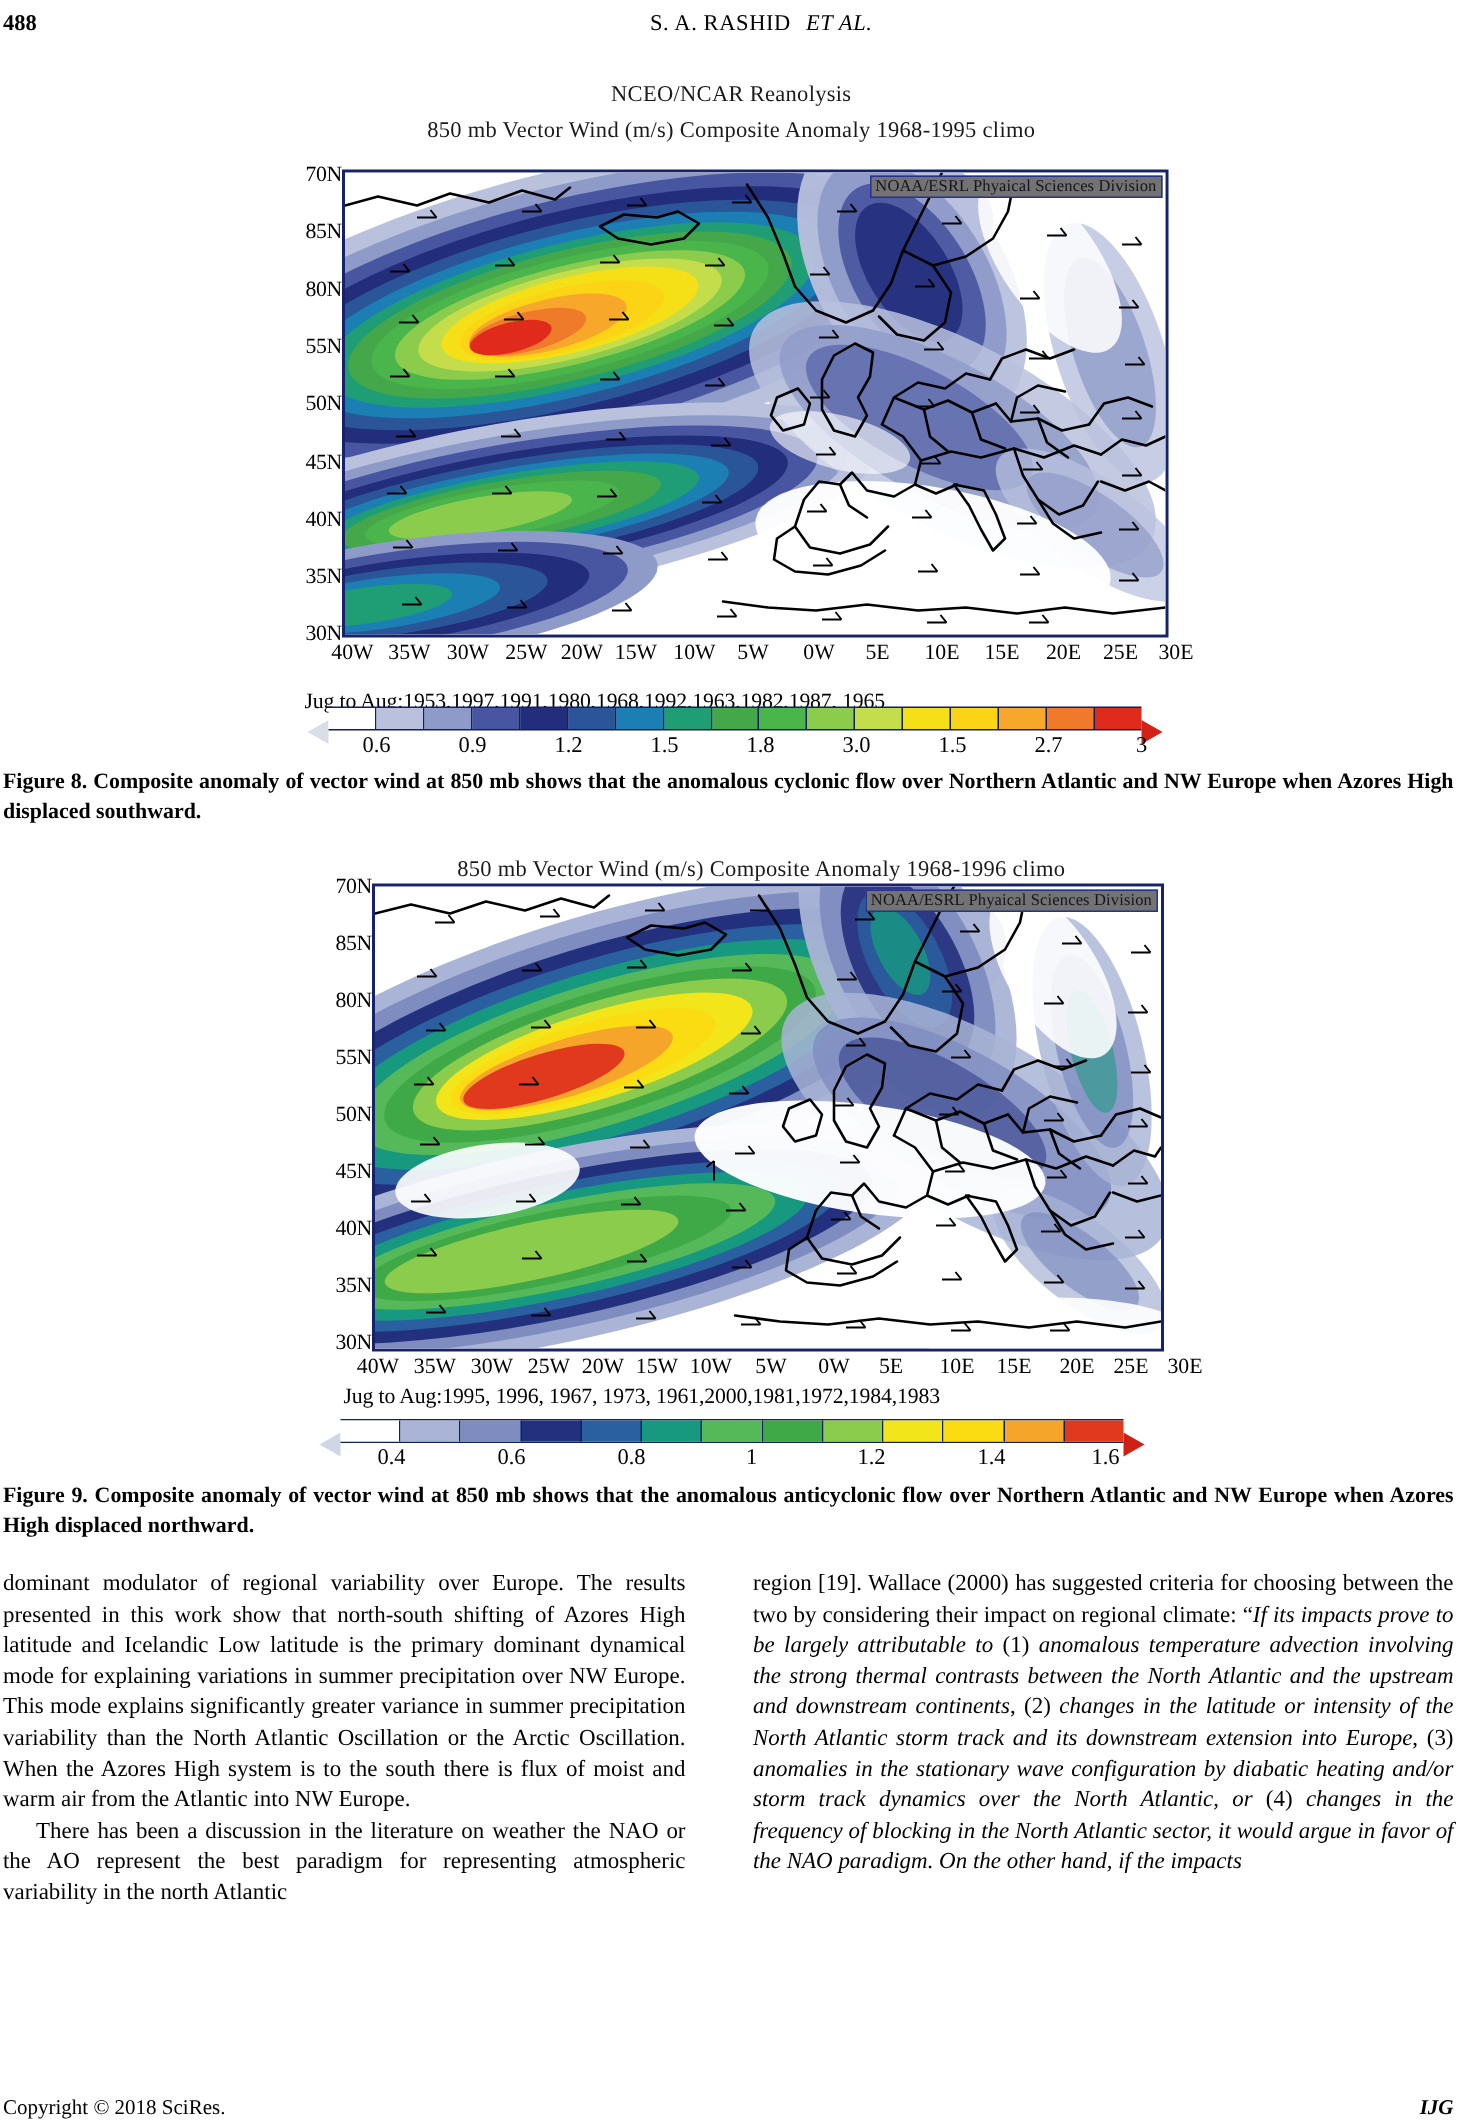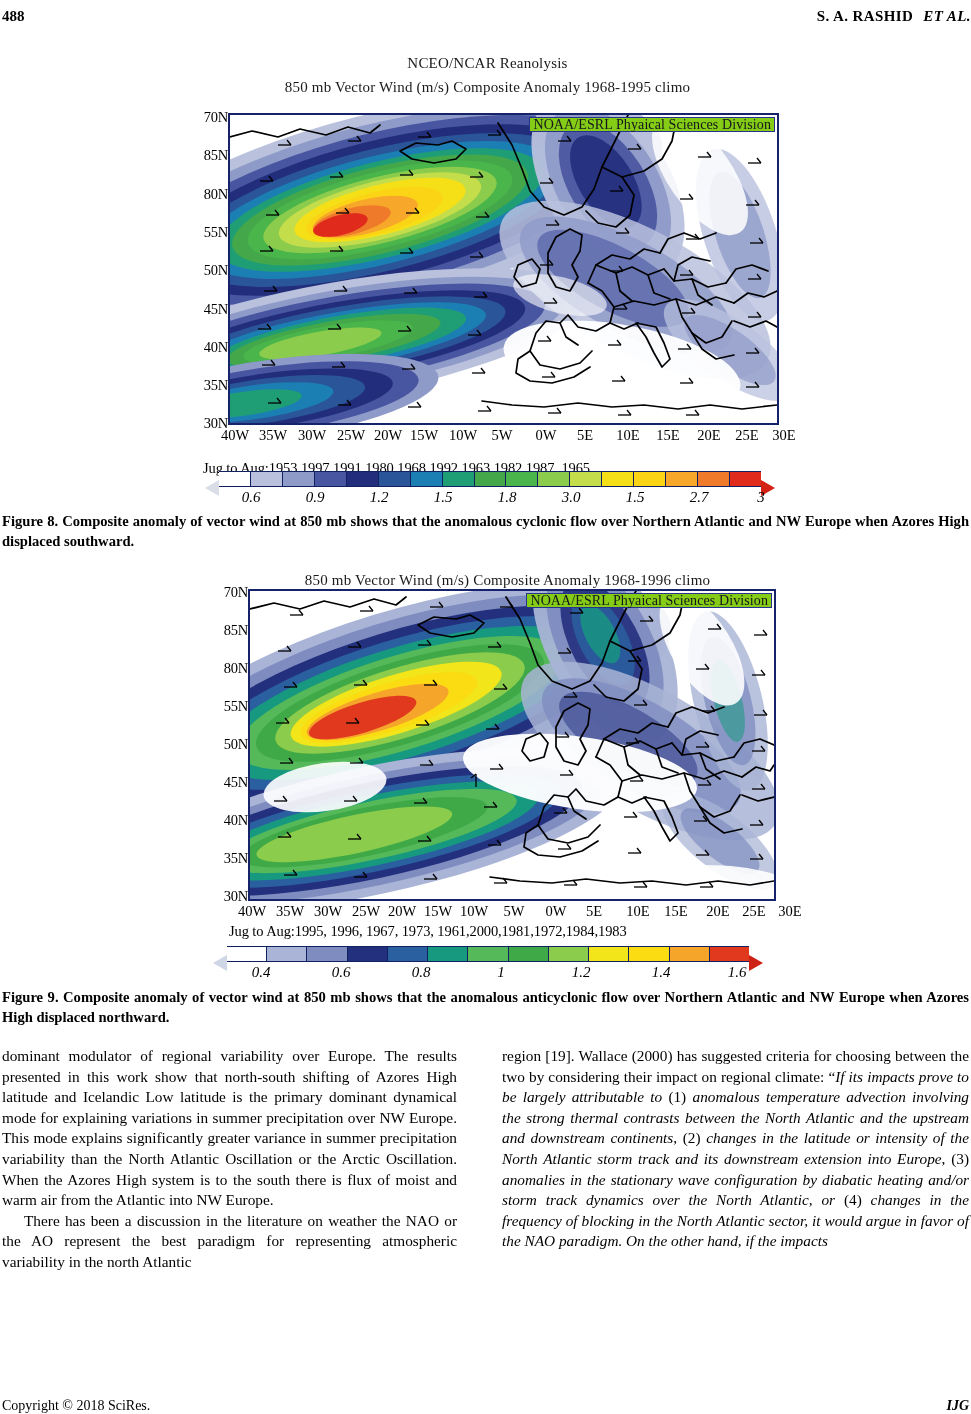--- a/index.html
+++ b/index.html
@@ -22,22 +22,22 @@
     top: 8px; left: 0; right: 0;
     height: 22px;
   }
   .runhead .folio {
     position: absolute; left: 2px; top: 0;
     font-size: 15px; font-weight: bold;
     font-family: "Liberation Serif", serif;
   }
   .runhead .rh-title {
     position: absolute; left: 0; right: 0; top: 0;
-    text-align: right;
-    font-size: 15px; font-weight: bold;
+    text-align: center;
+    font-size: 15px; font-weight: normal;
     letter-spacing: .4px;
     margin-left: 44px;
   }
   .runhead .rh-title .ital { font-style: italic; padding-left: 10px; }
 
   
   .figure-block { position: absolute; }
   .fig-title {
     text-align: center;
     font-family: "Liberation Serif", serif;
@@ -67,42 +67,42 @@
   .xlabels { position: absolute; }
   .xlabels span {
     position: absolute;
     font-size: 14.5px;
     font-family: "Liberation Serif", serif;
     transform: translateX(-50%);
     white-space: nowrap;
   }
   .credit-box {
     position: absolute;
-    background: #84cc16;
+    background: #737373;
     border: 1px solid #27338a;
-    font-size: 14px;
+    font-size: 11px;
     font-family: "Liberation Serif", serif;
     color: #15151e;
     padding: 0 3px;
     letter-spacing: .1px;
     white-space: nowrap;
     line-height: 13px;
     z-index: 6;
   }
 
   .subcaption {
     position: absolute;
     font-size: 14.5px;
     font-family: "Liberation Serif", serif;
     white-space: nowrap;
     letter-spacing: -.1px;
   }
 
   
-  .cbar-wrap { position: absolute; font-style: italic; }
+  .cbar-wrap { position: absolute; }
   .cbar {
     position: absolute;
     display: flex;
     border-top: 1.5px solid #11205e;
     border-bottom: 1.5px solid #11205e;
     box-sizing: border-box;
   }
   .cbar i { display: block; height: 100%; border-right: 1px solid #11205e; }
   .cbar i:last-child { border-right: none; }
   .cap {

